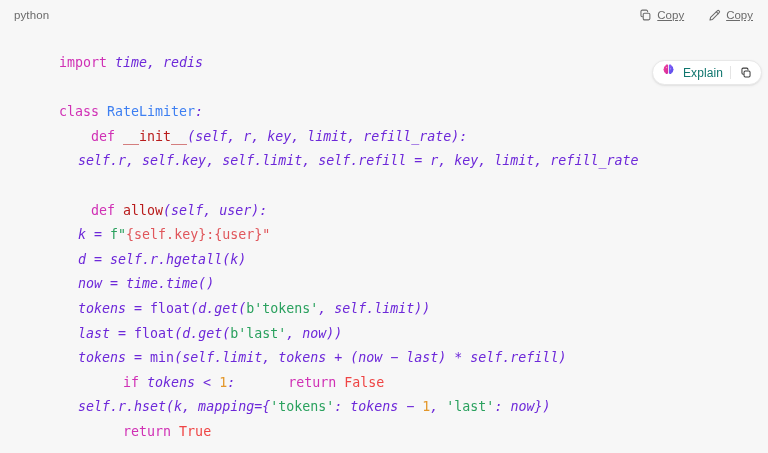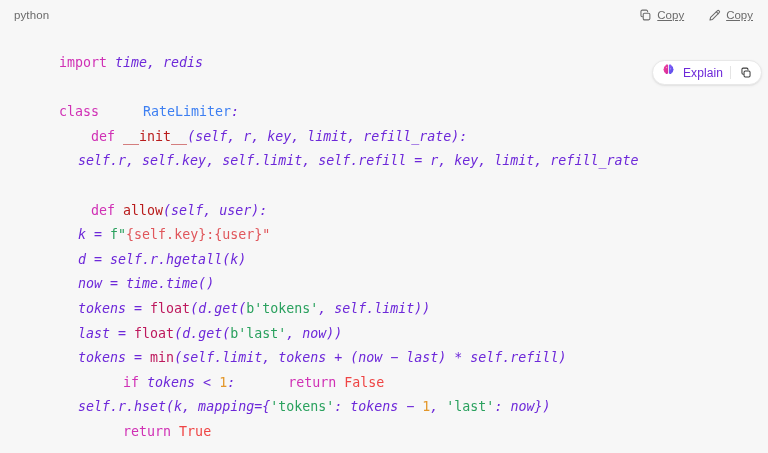--- a/index.html
+++ b/index.html
@@ -73,21 +73,21 @@
     gap: 7px;
     padding: 0 8px 0 8px;
     background: #ffffff;
     border: 1px solid #e8e8e8;
     border-radius: 13px;
     box-shadow: 0 1px 3px rgba(0,0,0,0.07), 0 1px 1px rgba(0,0,0,0.03);
     cursor: pointer;
   }
   .explain-label {
     font-size: 12px;
-    color: #6d28d9;
+    color: #0f766e;
     letter-spacing: .1px;
     font-family: "Liberation Sans", sans-serif;
   }
   .pill-sep {
     width: 1px;
     height: 13px;
     background: #e4e4e4;
   }
   .pill-copy {
     display: flex;
@@ -116,23 +116,23 @@
     line-height: 24.6px;
     color: #383838;
     white-space: pre;
     tab-size: 4;
   }
 
   .code-line { display: block; height: 24.6px; }
 
   
   .tok-kw   { color: #d030b5; margin-left: 45px; }
-  .tok-name { color: #3d7ff2; margin-left: 36px; }
+  .tok-name { color: #3d7ff2; }
   .tok-fn   { color: #b91c1c; }
-  .tok-bi   { color: #be185d; }
+  .tok-bi   { color: #6d28d9; }
   .tok-str  { color: #2aa15e; }
   .tok-fstr { color: #e0565b; }
   .tok-num  { color: #e3972a; }
   .tok-const{ color: #ef4444; }
   .tok-plain{ color: #6d28d9; font-style: italic; }
 </style>
 </head>
 <body>
 
 <div id="root">

